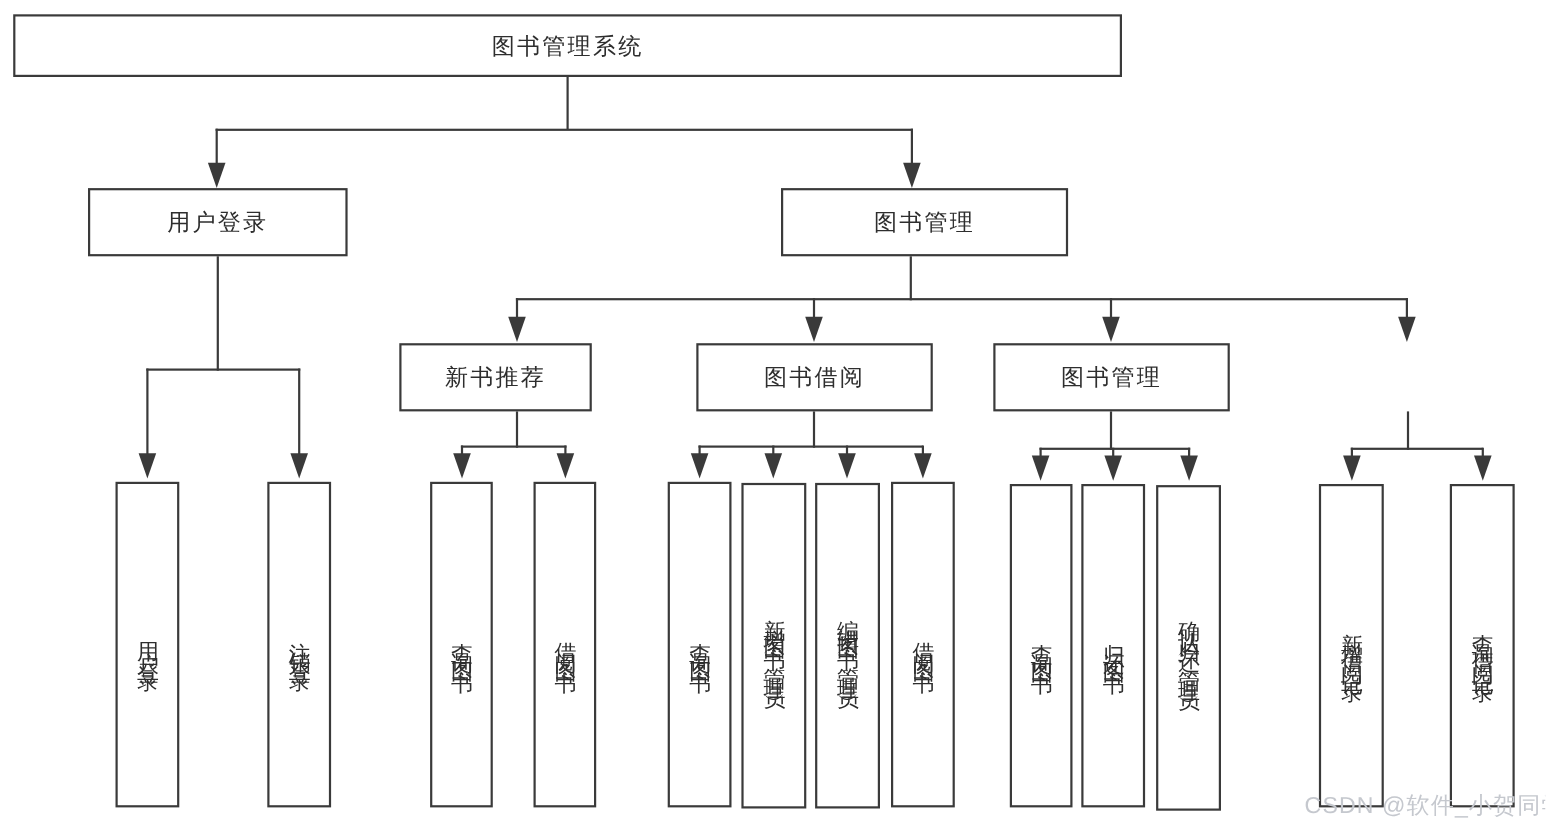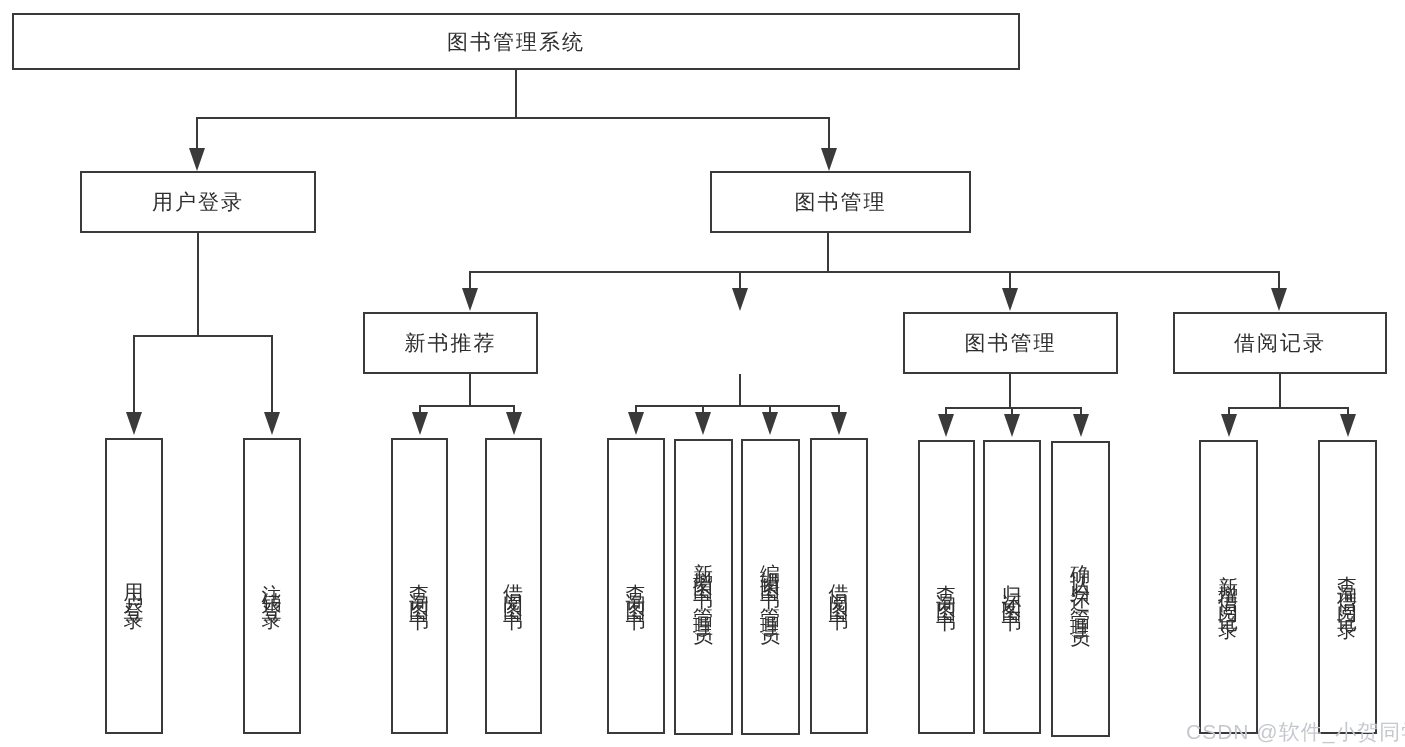--- a/index.html
+++ b/index.html
@@ -66,25 +66,25 @@
   <div class="vl" style="left:739px;top:271px;height:20px"></div>
   <div class="tri" style="left:732px;top:288px"></div>
   <div class="vl" style="left:1009px;top:271px;height:20px"></div>
   <div class="tri" style="left:1002px;top:288px"></div>
   <div class="vl" style="left:1278px;top:271px;height:20px"></div>
   <div class="tri" style="left:1271px;top:288px"></div>
 
   <div class="box hbox" style="left:363px;top:312px;width:175px;height:62px">
     <span>新书推荐</span>
   </div>
+  <div class="box hbox" style="left:633px;top:312px;width:215px;height:62px">
+    <span>图书借阅</span>
+  </div>
   <div class="box hbox" style="left:903px;top:312px;width:215px;height:62px">
     <span>图书管理</span>
-  </div>
-  <div class="box hbox" style="left:1173px;top:312px;width:214px;height:62px">
-    <span>借阅记录</span>
   </div>
 
   <div class="vl" style="left:469px;top:374px;height:33px"></div>
   <div class="hl" style="left:419px;top:405px;width:96px"></div>
   <div class="vl" style="left:419px;top:405px;height:10px"></div>
   <div class="tri" style="left:412px;top:412px"></div>
   <div class="vl" style="left:513px;top:405px;height:10px"></div>
   <div class="tri" style="left:506px;top:412px"></div>
 
   <div class="vl" style="left:739px;top:374px;height:33px"></div>

